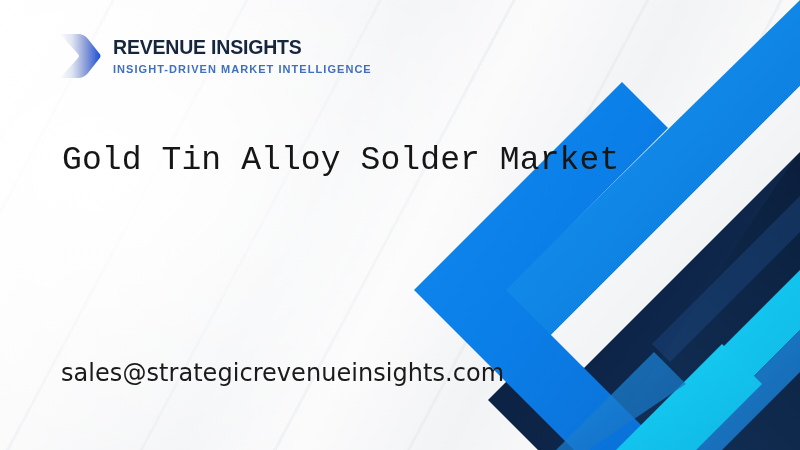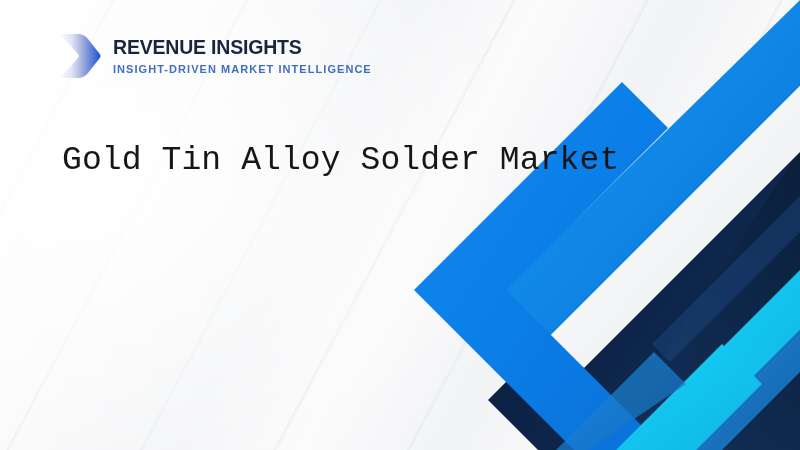--- a/index.html
+++ b/index.html
@@ -209,14 +209,15 @@
       </svg>
     </div>
     <div class="logo-text">
       <div class="logo-line2">REVENUE INSIGHTS</div>
       <div class="logo-tagline">INSIGHT-DRIVEN MARKET INTELLIGENCE</div>
     </div>
   </div>
 
   <div class="headline">Gold Tin Alloy Solder Market</div>
 
+  <div class="email">sales@strategicrevenueinsights.com</div>
 
 </div>
 
 </body></html>

